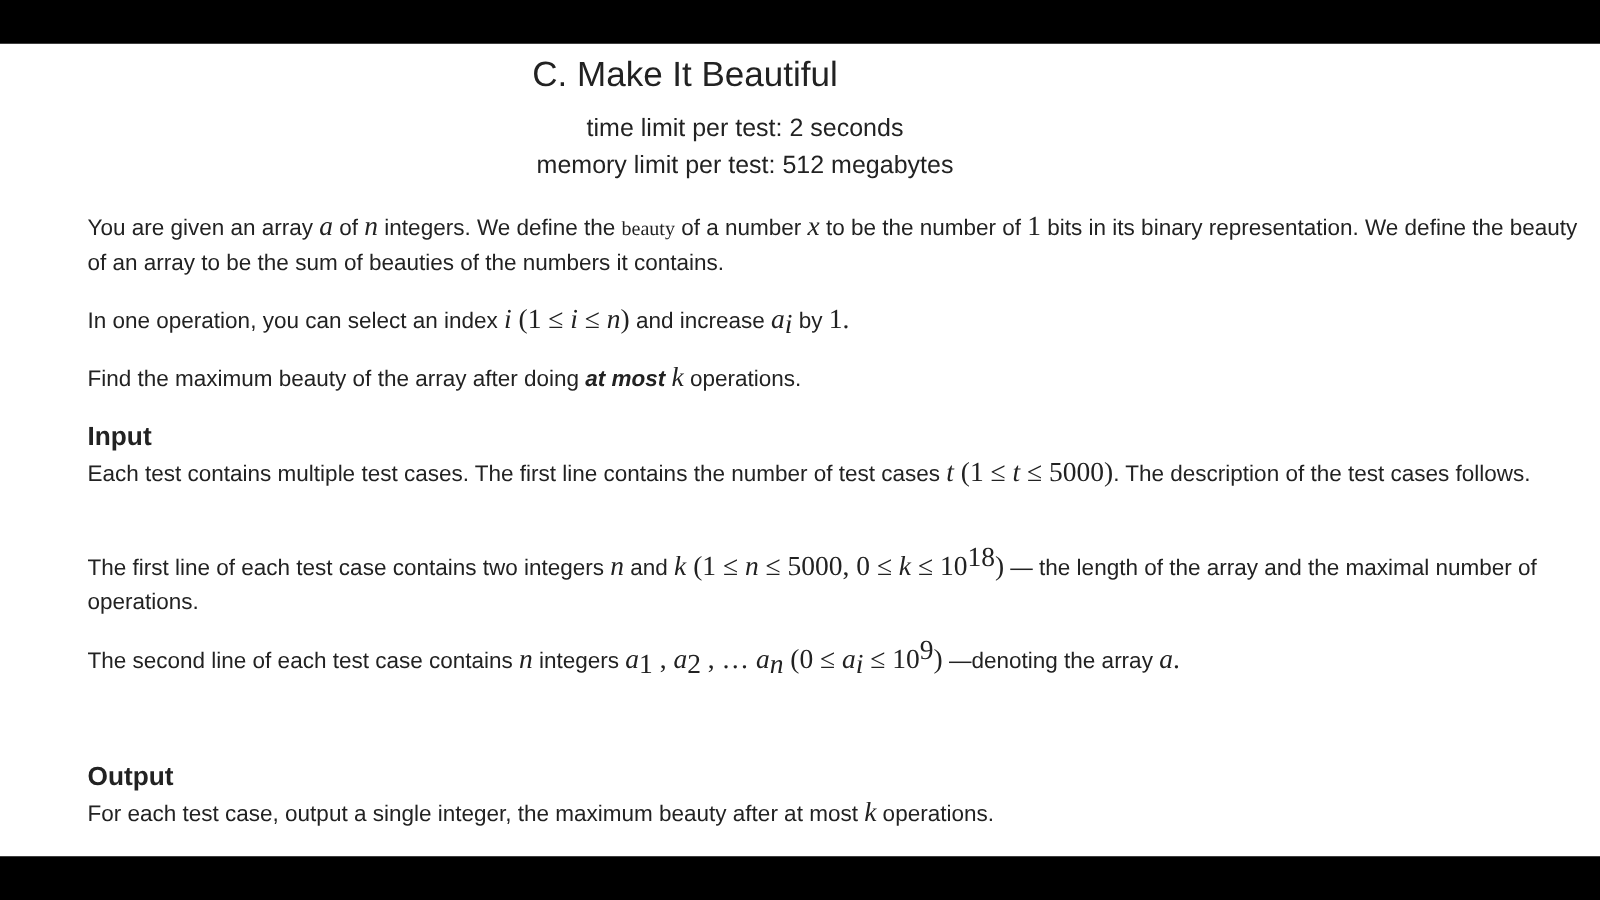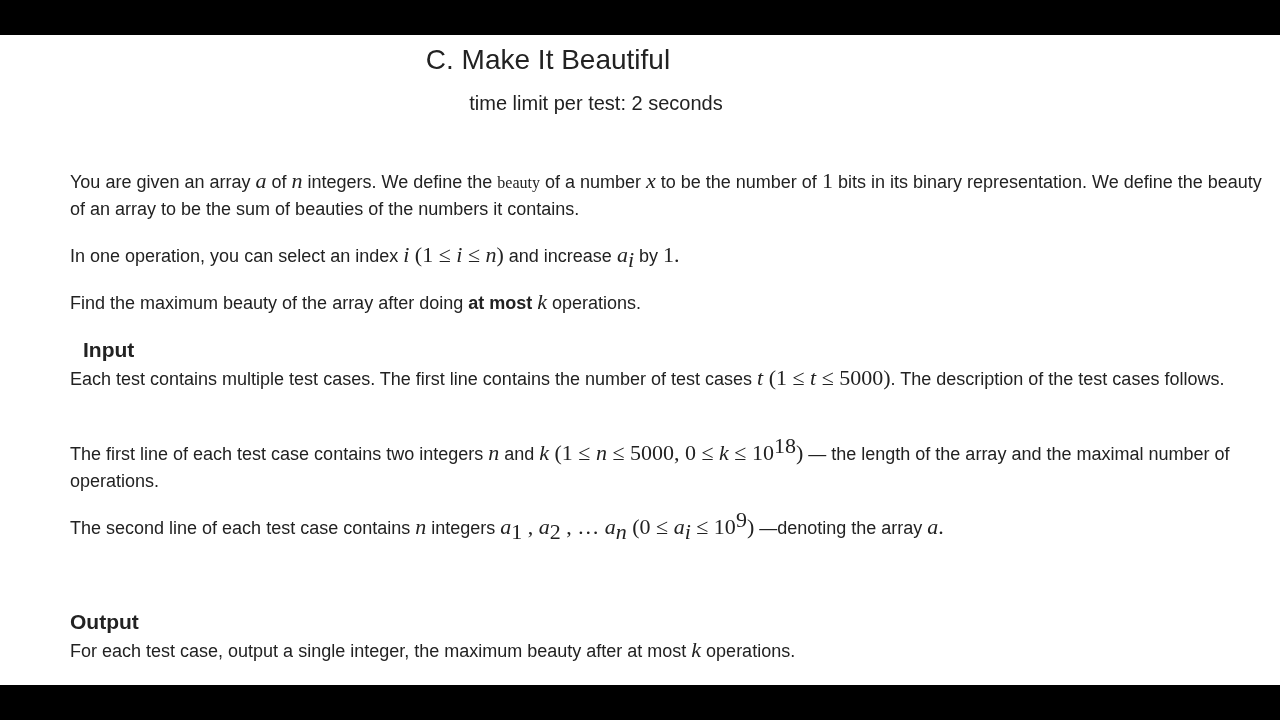--- a/index.html
+++ b/index.html
@@ -20,44 +20,45 @@
     .limit.time { top: 56px; }
     .limit.mem { top: 85px; }
 
     .p { position: absolute; left: 70px; width: 1200px; font-size: 18px; line-height: 27px; }
     .m { font-family: "Liberation Serif", "DejaVu Serif", serif; font-style: italic; font-size: 22px; }
     .mn { font-family: "Liberation Serif", "DejaVu Serif", serif; font-size: 22px; }
     .serif { font-family: "Liberation Serif", "DejaVu Serif", serif; font-size: 16px; }
     sub { font-size: 13px; line-height: 0; }
     sup { font-size: 14px; line-height: 0; }
     .h { position: absolute; left: 70px; font-size: 21px; font-weight: bold; line-height: 26px; }
-    b { font-weight: bold; }
+    b { font-weight: bold; font-style: italic; }
   </style>
 </head>
 <body>
 
 <div class="bar top"></div>
 
 <div class="page">
   <div class="title">C. Make It Beautiful</div>
   <div class="limit time">time limit per test: 2 seconds</div>
+  <div class="limit mem">memory limit per test: 512 megabytes</div>
 
   <div class="p" style="top:132px;">
     <span>You are given an array </span><span class="m">a</span><span> of </span><span class="m">n</span><span> integers. We define the </span><span class="serif">beauty</span><span> of a number </span><span class="m">x</span><span> to be the number of </span><span class="mn">1</span><span> bits in its binary representation. We define the beauty of an array to be the sum of beauties of the numbers it contains.</span>
   </div>
 
   <div class="p" style="top:206px;">
     <span>In one operation, you can select an index </span><span class="m">i</span><span class="mn"> (1 ≤ </span><span class="m">i</span><span class="mn"> ≤ </span><span class="m">n</span><span class="mn">)</span><span> and increase </span><span class="m">a</span><sub class="m">i</sub><span> by </span><span class="mn">1</span><span class="mn">.</span>
   </div>
 
   <div class="p" style="top:253px;">
     <span>Find the maximum beauty of the array after doing </span><b>at most</b> <span class="m">k</span><span> operations.</span>
   </div>
 
-  <div class="h" style="top:302px;margin-left:13px;">Input</div>
+  <div class="h" style="top:302px;">Input</div>
 
   <div class="p" style="top:329px;">
     <span>Each test contains multiple test cases. The first line contains the number of test cases </span><span class="m">t</span><span class="mn"> (1 ≤ </span><span class="m">t</span><span class="mn"> ≤ 5000)</span><span>. The description of the test cases follows.</span>
   </div>
 
   <div class="p" style="top:404px;">
     <span>The first line of each test case contains two integers </span><span class="m">n</span><span> and </span><span class="m">k</span><span class="mn"> (1 ≤ </span><span class="m">n</span><span class="mn"> ≤ 5000, 0 ≤ </span><span class="m">k</span><span class="mn"> ≤ 10</span><sup class="mn">18</sup><span class="mn">)</span><span> — the length of the array and the maximal number of operations.</span>
   </div>
 
   <div class="p" style="top:478px;">

